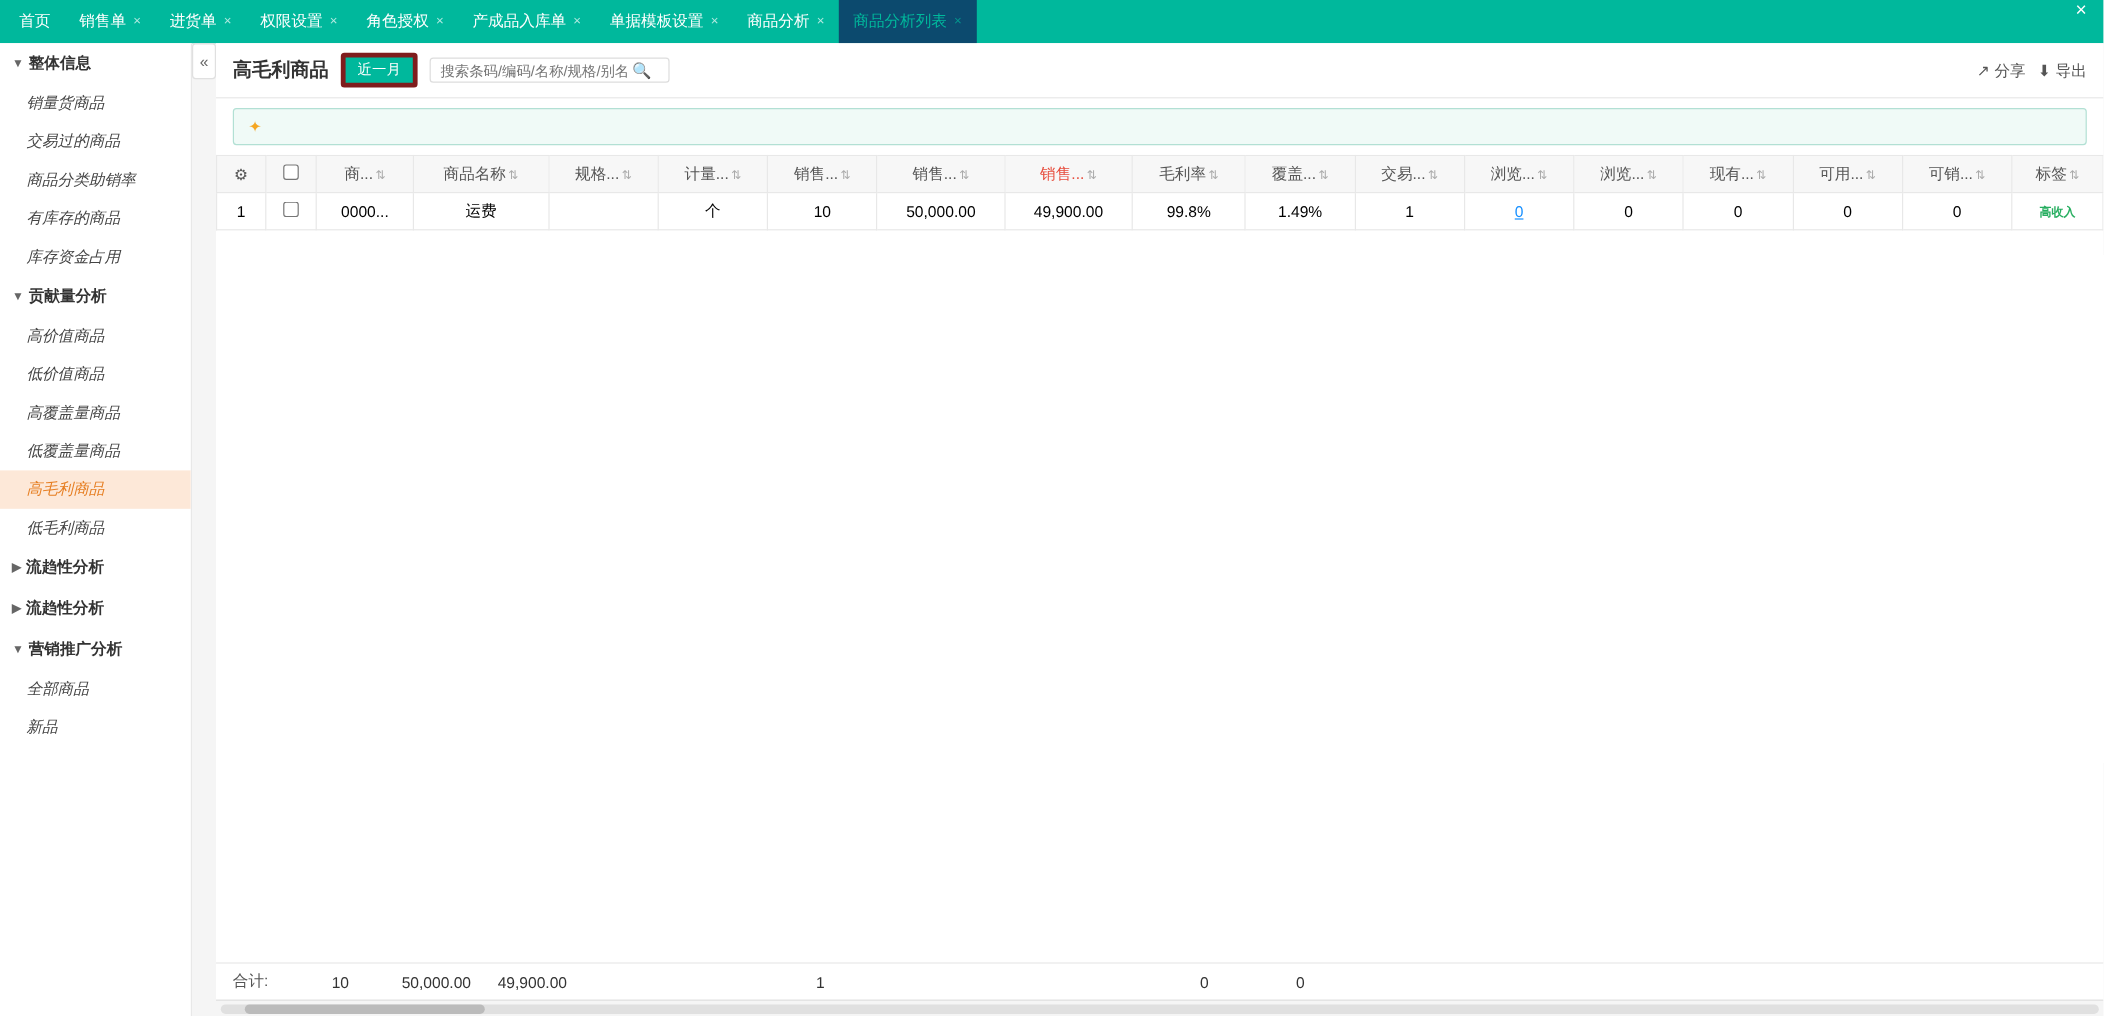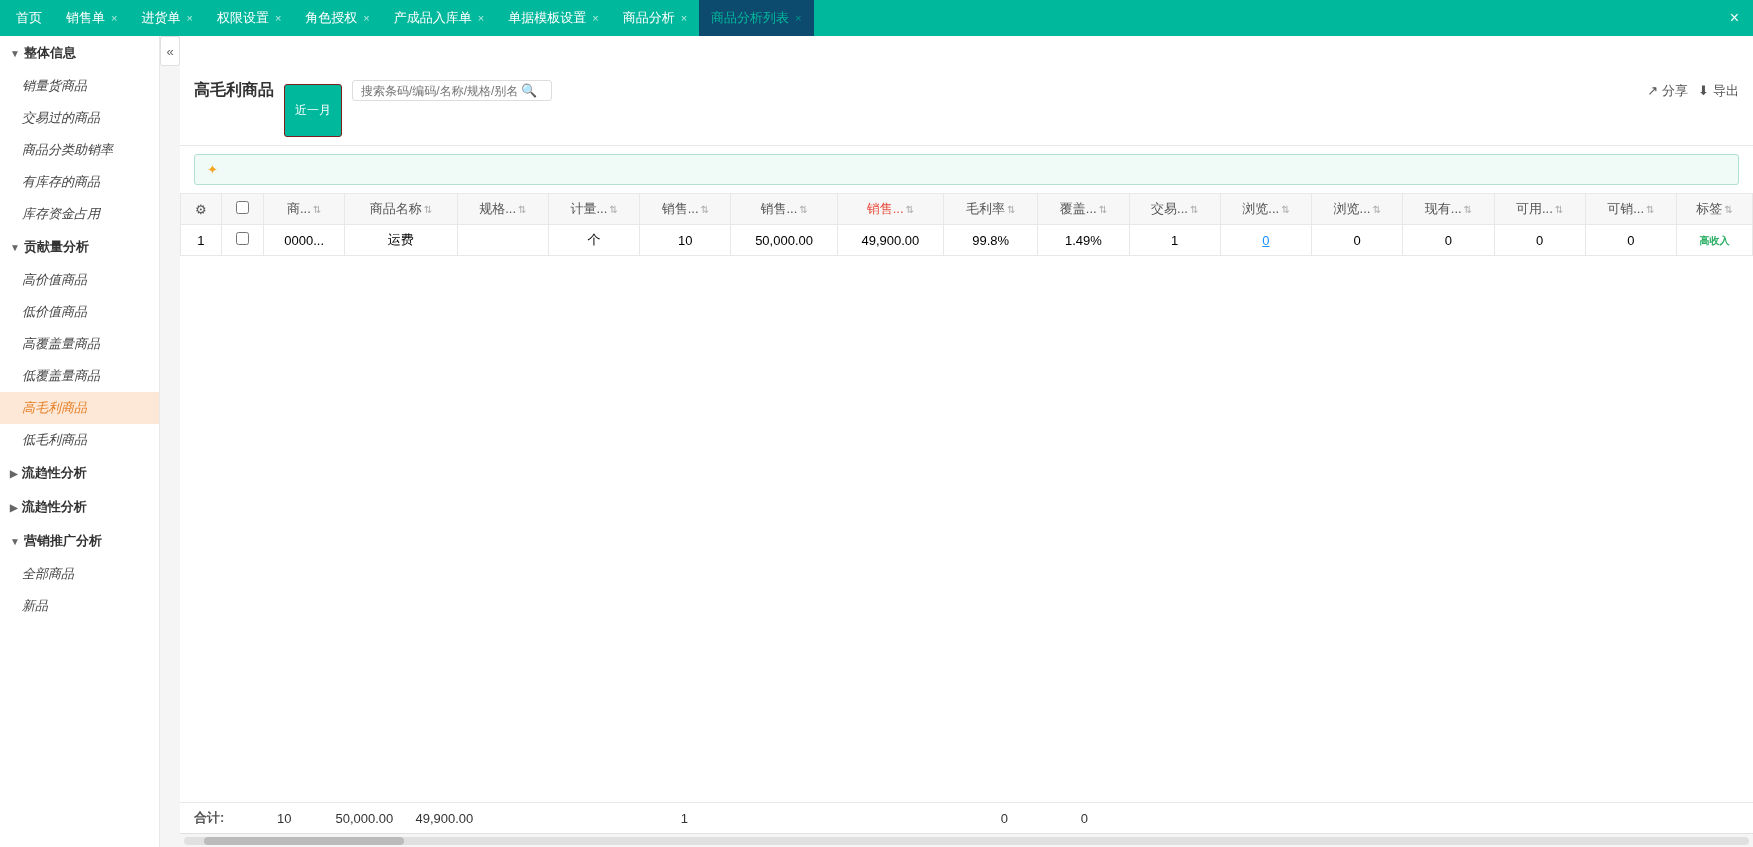--- a/index.html
+++ b/index.html
@@ -2,21 +2,20 @@
 <html><head>
   <meta charset="utf-8">
   <style>
     * { box-sizing: border-box; margin: 0; padding: 0; font-family: 'Microsoft YaHei', Arial, sans-serif; font-size: 13px; }
     body { background: #f5f5f5; overflow: hidden; }
 
     
     .top-nav {
       background: #00b89c;
       display: flex;
-      align-items: center;
       height: 36px;
       padding: 0 4px;
       color: #fff;
     }
     .nav-tab {
       display: flex;
       align-items: center;
       padding: 0 12px;
       height: 36px;
       cursor: pointer;
@@ -104,27 +103,26 @@
       border-bottom: 1px solid #e8e8e8;
       gap: 10px;
     }
     .content-title {
       font-size: 16px;
       font-weight: bold;
       color: #333;
     }
     .filter-btn {
       background: #fff;
-      border: 1px solid #7f1d1d;
+      border: 4px solid #7f1d1d;
       color: #00b89c;
       border-radius: 3px;
-      padding: 17px 10px;
-      cursor: pointer;
-      font-size: 12px;
-      margin-top: 40px;
+      padding: 2px 10px;
+      cursor: pointer;
+      font-size: 12px;
     }
     .filter-btn.active { background: #00b89c; color: #fff; }
     .search-box {
       display: flex;
       align-items: center;
       border: 1px solid #ddd;
       border-radius: 3px;
       padding: 2px 8px;
       flex: 0 0 200px;
     }
@@ -201,21 +199,21 @@
     .table-footer {
       border-top: 1px solid #e8e8e8;
       padding: 6px 14px;
       display: flex;
       align-items: center;
       gap: 20px;
       font-size: 12px;
       color: #555;
       background: #fff;
     }
-    .footer-total-label { font-weight: bold; }
+    .footer-total-label { font-weight: normal; }
     .footer-cells {
       display: flex;
       gap: 0;
       flex: 1;
     }
     .footer-cell {
       min-width: 80px;
       padding: 0 8px;
       text-align: center;
       color: #333;

